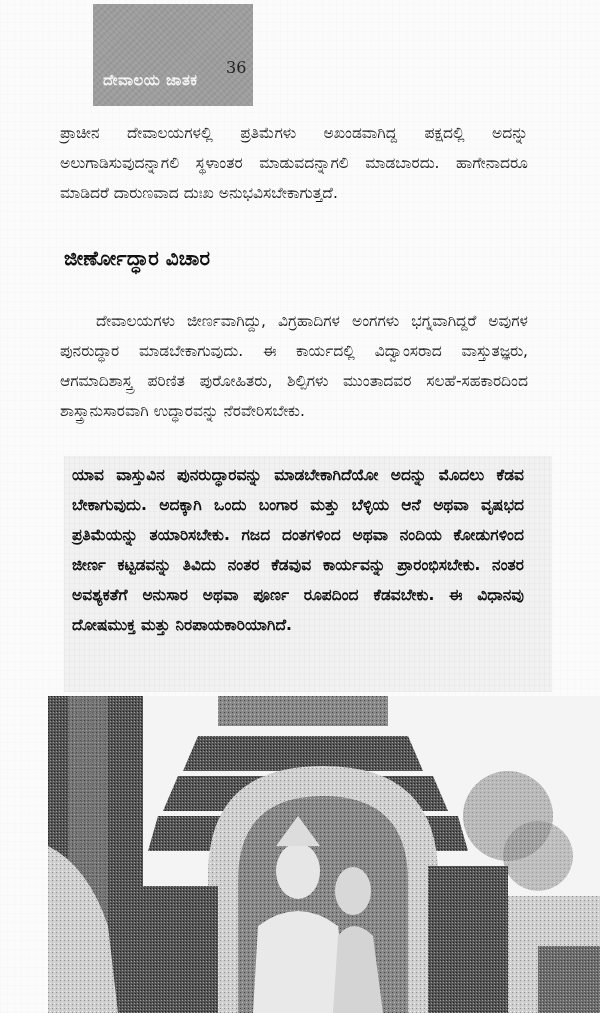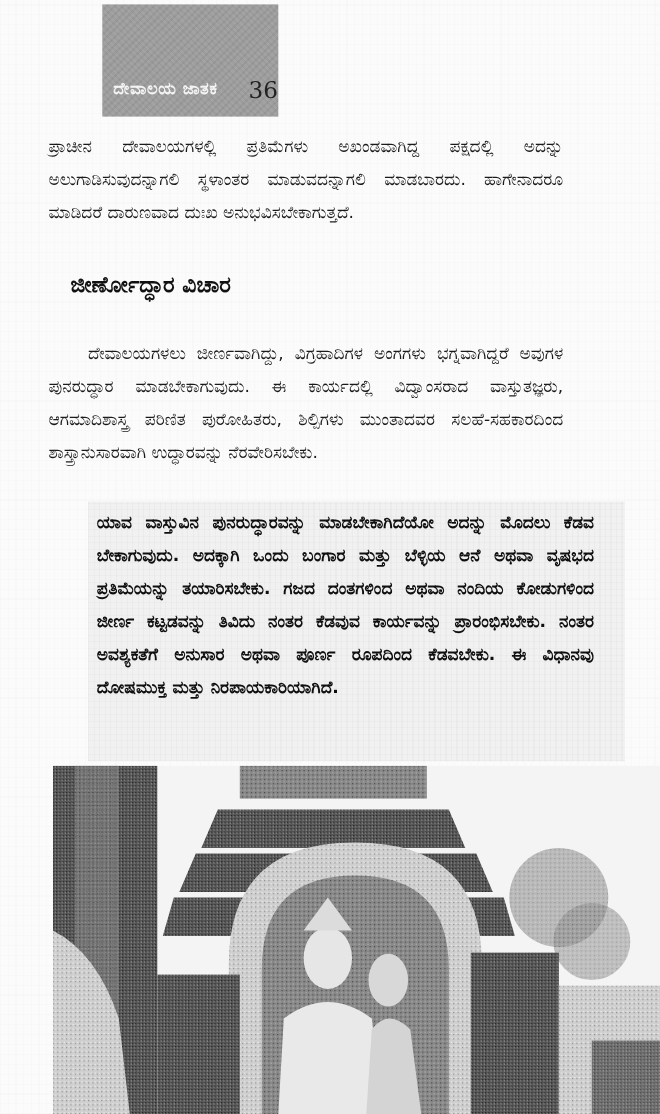--- a/index.html
+++ b/index.html
@@ -21,37 +21,37 @@
       repeating-linear-gradient(45deg, rgba(255,255,255,0.06) 0 2px, transparent 2px 4px),
       repeating-linear-gradient(-45deg, rgba(0,0,0,0.05) 0 2px, transparent 2px 5px);
     margin-left: 45px;
   }
   .header-tab .chapter-title {
     position:absolute; left:10px; top:67px;
     color:#f4f4f4; font-size:15px; font-weight:bold; letter-spacing:0.5px;
     white-space:nowrap;
   }
   .page-number {
-    position:absolute; left:226px; top:70px;
-    font-family:"DejaVu Serif", serif; font-size:21px; color:#222;
+    position:absolute; left:226px; top:58px;
+    font-family:"DejaVu Serif", serif; font-size:16px; color:#222;
   }
   .para {
-    position:absolute; left:44px; width:468px;
+    position:absolute; left:60px; width:468px;
     font-size:15.5px; line-height:30px; text-align:justify;
     text-align-last:left; color:#1a1a1a;
   }
   .para p { margin:0; }
   .p1 { top:118px; }
   .heading {
     position:absolute; left:64px; top:246px;
     font-size:20px; font-weight:bold; color:#111;
   }
   .p2 { top:306px; text-indent:36px; }
   .boxed {
-    position:absolute; left:80px; top:456px; width:488px; height:236px;
+    position:absolute; left:64px; top:456px; width:488px; height:236px;
     background:#f1f1f1;
     background-image:
       repeating-linear-gradient(90deg, rgba(0,0,0,0.025) 0 1px, transparent 1px 5px),
       repeating-linear-gradient(0deg, rgba(0,0,0,0.02) 0 1px, transparent 1px 6px);
   }
   .boxed .para-inner {
     position:absolute; left:8px; top:4px; width:452px;
     font-size:15.5px; line-height:30px; font-weight:bold;
     text-align:justify; color:#0f0f0f;
   }
@@ -71,21 +71,21 @@
 </div>
 <span class="page-number">36</span>
 
 <div class="para p1">
   <p>ಪ್ರಾಚೀನ ದೇವಾಲಯಗಳಲ್ಲಿ ಪ್ರತಿಮೆಗಳು ಅಖಂಡವಾಗಿದ್ದ ಪಕ್ಷದಲ್ಲಿ ಅದನ್ನು ಅಲುಗಾಡಿಸುವುದನ್ನಾಗಲಿ ಸ್ಥಳಾಂತರ ಮಾಡುವದನ್ನಾಗಲಿ ಮಾಡಬಾರದು. ಹಾಗೇನಾದರೂ ಮಾಡಿದರೆ ದಾರುಣವಾದ ದುಃಖ ಅನುಭವಿಸಬೇಕಾಗುತ್ತದೆ.</p>
 </div>
 
 <div class="heading">ಜೀರ್ಣೋದ್ಧಾರ ವಿಚಾರ</div>
 
 <div class="para p2">
-  <p>ದೇವಾಲಯಗಳಲು ಜೀರ್ಣವಾಗಿದ್ದು, ವಿಗ್ರಹಾದಿಗಳ ಅಂಗಗಳು ಭಗ್ನವಾಗಿದ್ದರೆ ಅವುಗಳ ಪುನರುದ್ಧಾರ ಮಾಡಬೇಕಾಗುವುದು. ಈ ಕಾರ್ಯದಲ್ಲಿ ವಿದ್ವಾಂಸರಾದ ವಾಸ್ತುತಜ್ಞರು, ಆಗಮಾದಿಶಾಸ್ತ್ರ ಪರಿಣಿತ ಪುರೋಹಿತರು, ಶಿಲ್ಪಿಗಳು ಮುಂತಾದವರ ಸಲಹೆ-ಸಹಕಾರದಿಂದ ಶಾಸ್ತ್ರಾನುಸಾರವಾಗಿ ಉದ್ಧಾರವನ್ನು ನೆರವೇರಿಸಬೇಕು.</p>
+  <p>ದೇವಾಲಯಗಳು ಜೀರ್ಣವಾಗಿದ್ದು, ವಿಗ್ರಹಾದಿಗಳ ಅಂಗಗಳು ಭಗ್ನವಾಗಿದ್ದರೆ ಅವುಗಳ ಪುನರುದ್ಧಾರ ಮಾಡಬೇಕಾಗುವುದು. ಈ ಕಾರ್ಯದಲ್ಲಿ ವಿದ್ವಾಂಸರಾದ ವಾಸ್ತುತಜ್ಞರು, ಆಗಮಾದಿಶಾಸ್ತ್ರ ಪರಿಣಿತ ಪುರೋಹಿತರು, ಶಿಲ್ಪಿಗಳು ಮುಂತಾದವರ ಸಲಹೆ-ಸಹಕಾರದಿಂದ ಶಾಸ್ತ್ರಾನುಸಾರವಾಗಿ ಉದ್ಧಾರವನ್ನು ನೆರವೇರಿಸಬೇಕು.</p>
 </div>
 
 <div class="boxed">
   <div class="para-inner">ಯಾವ ವಾಸ್ತುವಿನ ಪುನರುದ್ಧಾರವನ್ನು ಮಾಡಬೇಕಾಗಿದೆಯೋ ಅದನ್ನು ಮೊದಲು ಕೆಡವ ಬೇಕಾಗುವುದು. ಅದಕ್ಕಾಗಿ ಒಂದು ಬಂಗಾರ ಮತ್ತು ಬೆಳ್ಳಿಯ ಆನೆ ಅಥವಾ ವೃಷಭದ ಪ್ರತಿಮೆಯನ್ನು ತಯಾರಿಸಬೇಕು. ಗಜದ ದಂತಗಳಿಂದ ಅಥವಾ ನಂದಿಯ ಕೋಡುಗಳಿಂದ ಜೀರ್ಣ ಕಟ್ಟಡವನ್ನು ತಿವಿದು ನಂತರ ಕೆಡವುವ ಕಾರ್ಯವನ್ನು ಪ್ರಾರಂಭಿಸಬೇಕು. ನಂತರ ಅವಶ್ಯಕತೆಗೆ ಅನುಸಾರ ಅಥವಾ ಪೂರ್ಣ ರೂಪದಿಂದ ಕೆಡವಬೇಕು. ಈ ವಿಧಾನವು ದೋಷಮುಕ್ತ ಮತ್ತು ನಿರಪಾಯಕಾರಿಯಾಗಿದೆ.</div>
 </div>
 
 <div class="photo">
   <svg width="552" height="317" viewBox="0 0 552 317">
     <defs>
       <pattern id="grain" width="4" height="4" patternUnits="userSpaceOnUse">

